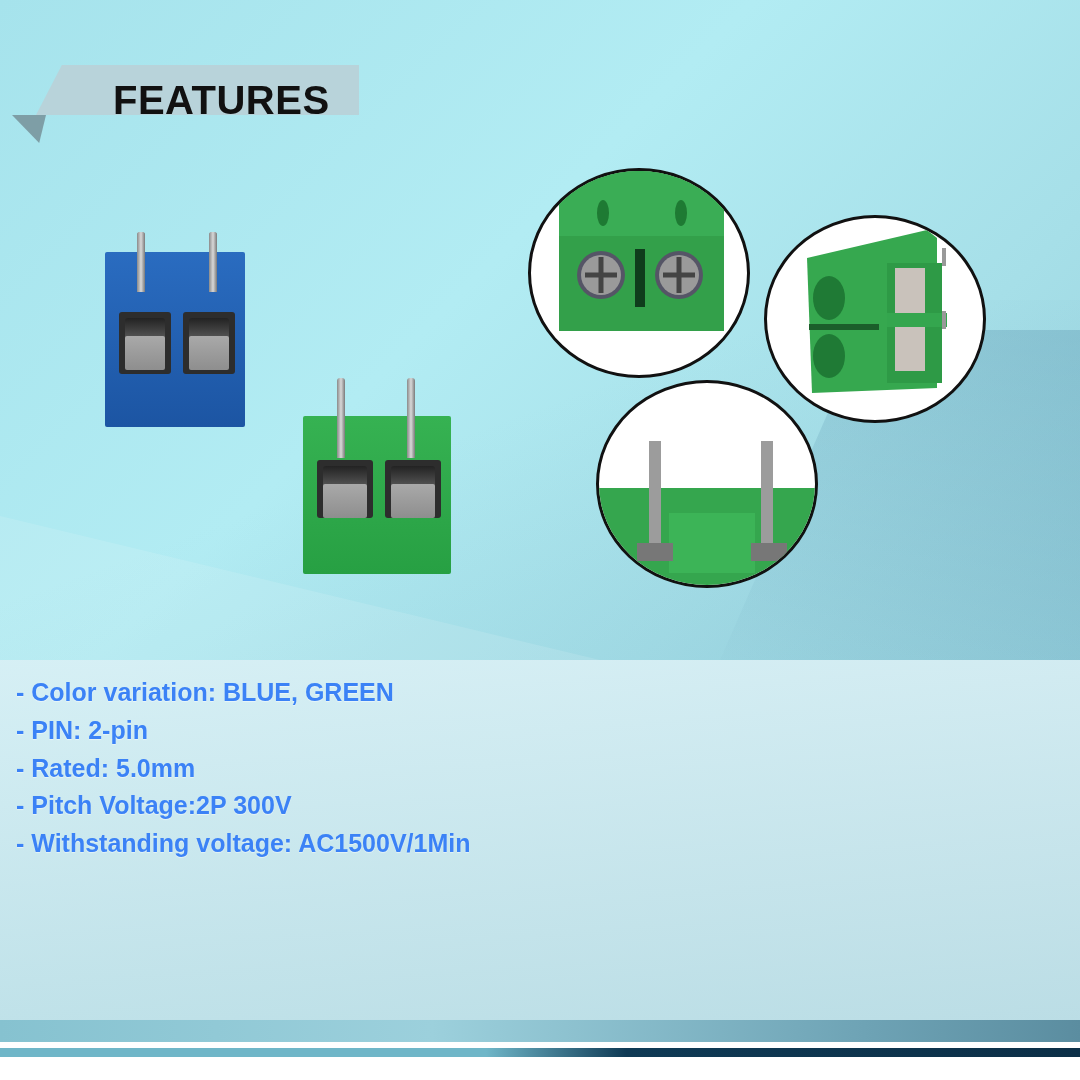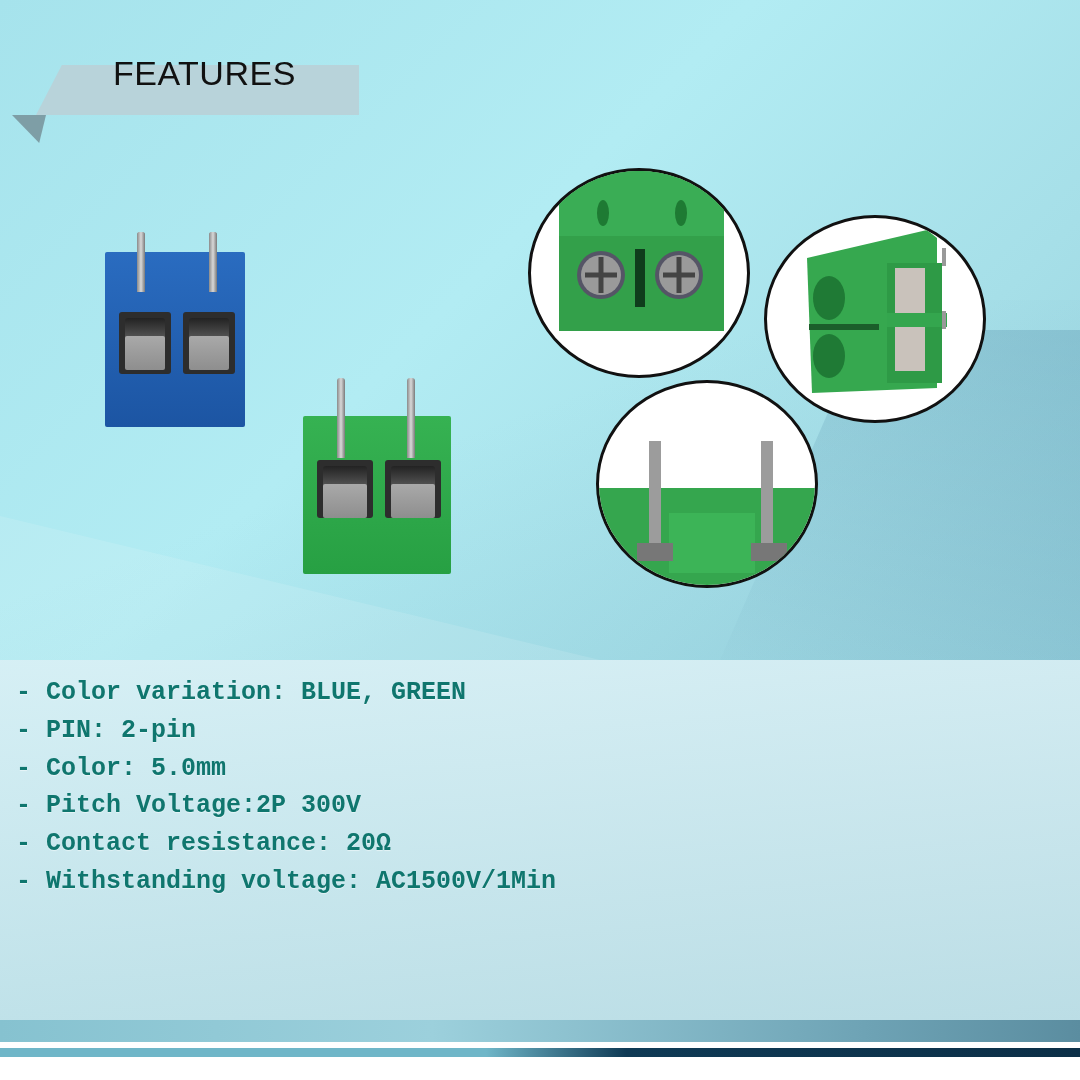--- a/index.html
+++ b/index.html
@@ -15,43 +15,43 @@
         background: linear-gradient(200deg, rgba(90,150,175,0.35), rgba(140,195,210,0.1));
         clip-path: polygon(40% 0, 100% 0, 100% 100%, 0 100%); }
   .f3 { left: 0; top: 480px; width: 600px; height: 180px;
         background: rgba(255,255,255,0.12); clip-path: polygon(0 20%, 100% 100%, 0 100%); }
 
   
   .ribbon { position: absolute; left: 36px; top: 65px; width: 323px; height: 50px;
             background: #b8d3da; clip-path: polygon(8% 0, 100% 0, 100% 100%, 0 100%); }
   .ribbon-fold { position: absolute; left: 12px; top: 115px; width: 34px; height: 28px;
                  background: #7e9ea6; clip-path: polygon(0 0, 100% 0, 80% 100%); }
-  .ribbon-title { position: absolute; left: 113px; top: 54px; font-size: 34px; font-weight: normal;
+  .ribbon-title { position: absolute; left: 113px; top: 78px; font-size: 40px; font-weight: bold;
                   color: #111; letter-spacing: 0.5px; font-family: "Liberation Sans", sans-serif; }
 
   
   .terminal { position: absolute; }
   .term-body { position: absolute; border-radius: 2px; }
   .pin { position: absolute; width: 8px; background: linear-gradient(90deg,#8a8a8a,#d8d8d8,#7a7a7a); border-radius: 3px 3px 0 0; }
   .slot { position: absolute; background: #2d2d2d; border-radius: 3px; }
   .clamp { position: absolute; left: 6px; right: 6px; top: 24px; height: 34px;
            background: linear-gradient(180deg,#a9a9a9,#8e8e8e); border-radius: 2px; }
   .clamp-top { position: absolute; left: 6px; right: 6px; top: 6px; height: 20px;
                background: linear-gradient(180deg,#222,#555); border-radius: 3px 3px 0 0; }
 
   
   .zoom-circle { position: absolute; border-radius: 50%; background: #fff; border: 3px solid #111;
                  overflow: hidden; box-sizing: border-box; }
 
   
   .specs-panel { position: absolute; left: 0; top: 660px; width: 1080px; height: 360px;
                  background: linear-gradient(180deg, rgba(220,240,245,0.85), rgba(195,225,232,0.85)); }
   .specs-list { position: absolute; left: 16px; top: 674px; margin: 0; padding: 0; list-style: none; }
-  .specs-list li { font-family: Liberation Mono, monospace; font-weight: bold; font-size: 25px;
-                   line-height: 37.8px; color: #0f766e; text-shadow: 0 1px 1px rgba(255,255,255,0.5); white-space: nowrap; }
+  .specs-list li { font-family: Liberation Sans, sans-serif; font-weight: bold; font-size: 25px;
+                   line-height: 37.8px; color: #3b82f6; text-shadow: 0 1px 1px rgba(255,255,255,0.5); white-space: nowrap; }
 
   .footer-band { position: absolute; left: 0; top: 1020px; width: 1080px; height: 22px;
                  background: linear-gradient(90deg, #86c2d0, #9cd0dc 40%, #6ea3b5 80%, #5b8da0); }
   .footer-white { position: absolute; left: 0; top: 1042px; width: 1080px; height: 6px; background: #fff; }
   .footer-stripe { position: absolute; left: 0; top: 1048px; width: 1080px; height: 9px;
                    background: linear-gradient(90deg, #6fb6c8 0%, #6fb6c8 45%, #0f3a55 58%, #0c2f47 100%); }
   .footer-bottom { position: absolute; left: 0; top: 1057px; width: 1080px; height: 23px; background: #fff; }
 </style>
 </head>
 <body>
@@ -133,22 +133,21 @@
     <rect x="70" y="130" width="86" height="60" fill="#3cb457"></rect>
     <rect x="38" y="160" width="36" height="18" fill="#777"></rect>
     <rect x="152" y="160" width="36" height="18" fill="#777"></rect>
   </svg>
 </div>
 
 <div class="specs-panel"></div>
 <ul class="specs-list">
   <li>- Color variation: BLUE, GREEN</li>
   <li>- PIN: 2-pin</li>
-  <li>- Color: 5.0mm</li>
+  <li>- Rated: 5.0mm</li>
   <li>- Pitch Voltage:2P 300V</li>
-  <li>- Contact resistance: 20Ω</li>
   <li>- Withstanding voltage: AC1500V/1Min</li>
 </ul>
 
 <div class="footer-band"></div>
 <div class="footer-white"></div>
 <div class="footer-stripe"></div>
 <div class="footer-bottom"></div>
 
 </body></html>

